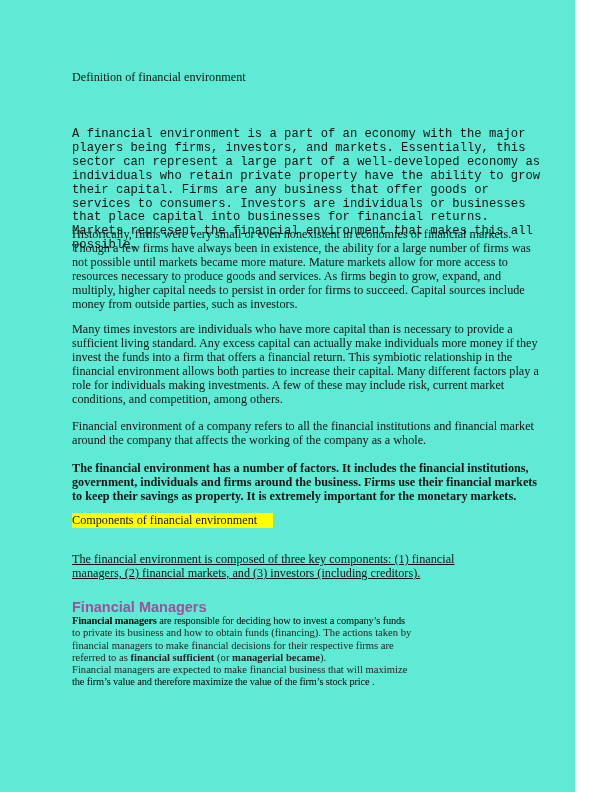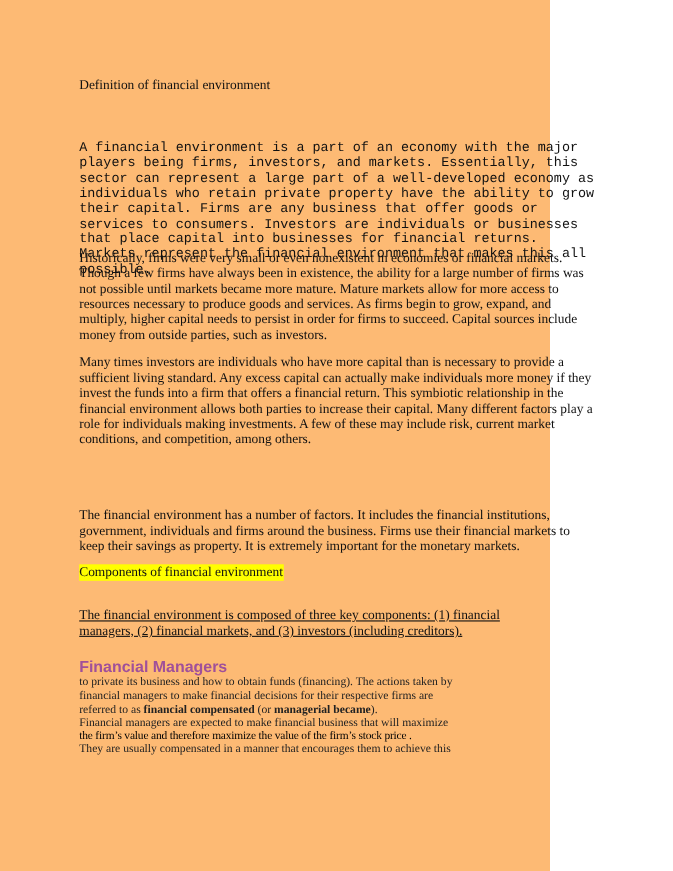--- a/index.html
+++ b/index.html
@@ -1,34 +1,34 @@
 <!DOCTYPE html>
 <html><head>
   <meta charset="utf-8">
   <style>
     html, body { margin: 0; padding: 0; background: #ffffff; }
     body { width: 612px; height: 792px; position: relative; overflow: hidden; }
     .page {
-      position: absolute; left: 0; top: 0; width: 500px; height: 792px;
-      background: #fdba74; color: #111111;
+      position: absolute; left: 0; top: 0; width: 575px; height: 792px;
+      background: #5eead4; color: #111111;
       font-family: "Liberation Serif", "DejaVu Serif", serif;
     }
     .title {
       position: absolute; left: 72px; top: 70px;
       font-size: 12.2px; line-height: 14px; white-space: nowrap;
     }
     .body {
       position: absolute; left: 72px; width: 470px;
       font-size: 12.2px; line-height: 13.9px;
     }
     .body p { margin: 0; }
     .hl {
       position: absolute; left: 72px; top: 513px;
       font-size: 12.2px; line-height: 14px;
-      background: #ffff00; padding: 0 1px 1px 0; white-space: nowrap;
+      background: #ffff00; padding: 0 16px 1px 0; white-space: nowrap;
     }
     .fm-heading {
       position: absolute; left: 72px; top: 599px;
       font-family: "Liberation Sans", "DejaVu Sans", sans-serif;
       font-weight: bold; font-size: 14.5px; line-height: 16px;
       color: #a0509a; white-space: nowrap;
     }
     .fm {
       position: absolute; left: 72px; top: 615px; width: 360px;
       font-size: 10.6px; line-height: 12.3px; color: #222;
@@ -49,35 +49,40 @@
   </div>
 
   <div class="body" style="top:228px;">
     <p>Historically, firms were very small or even nonexistent in economies or financial markets. Though a few firms have always been in existence, the ability for a large number of firms was not possible until markets became more mature. Mature markets allow for more access to resources necessary to produce goods and services. As firms begin to grow, expand, and multiply, higher capital needs to persist in order for firms to succeed. Capital sources include money from outside parties, such as investors.</p>
   </div>
 
   <div class="body" style="top:323px;">
     <p>Many times investors are individuals who have more capital than is necessary to provide a sufficient living standard. Any excess capital can actually make individuals more money if they invest the funds into a firm that offers a financial return. This symbiotic relationship in the financial environment allows both parties to increase their capital. Many different factors play a role for individuals making investments. A few of these may include risk, current market conditions, and competition, among others.</p>
   </div>
 
+  <div class="body" style="top:420px;">
+    <p>Financial environment of a company refers to all the financial institutions and financial market around the company that affects the working of the company as a whole.</p>
+  </div>
 
-  <div class="body" style="top:462px;">
+  <div class="body" style="top:462px;font-weight:bold;">
     <p>The financial environment has a number of factors. It includes the financial institutions, government, individuals and firms around the business. Firms use their financial markets to keep their savings as property. It is extremely important for the monetary markets.</p>
   </div>
 
   <div class="hl">Components of financial environment</div>
 
   <div class="body" style="top:553px; width:420px;text-decoration:underline;">
     <p>The financial environment is composed of three key components: (1) financial managers, (2) financial markets, and (3) investors (including creditors).</p>
   </div>
 
   <div class="fm-heading">Financial Managers</div>
 
   <div class="fm">
+    <p class="dark">
+      <b>Financial managers</b><span> are responsible for deciding how to invest a company’s funds</span>
+    </p>
     <p>to private its business and how to obtain funds (financing). The actions taken by</p>
     <p>financial managers to make financial decisions for their respective firms are</p>
-    <p><span>referred to as </span><b>financial compensated</b><span> (or </span><b>managerial became</b><span>).</span></p>
+    <p><span>referred to as </span><b>financial sufficient</b><span> (or </span><b>managerial became</b><span>).</span></p>
     <p>Financial managers are expected to make financial business that will maximize</p>
     <p class="dark">the firm’s value and therefore maximize the value of the firm’s stock price .</p>
-    <p>They are usually compensated in a manner that encourages them to achieve this</p>
   </div>
 
 </div>
 
 </body></html>

